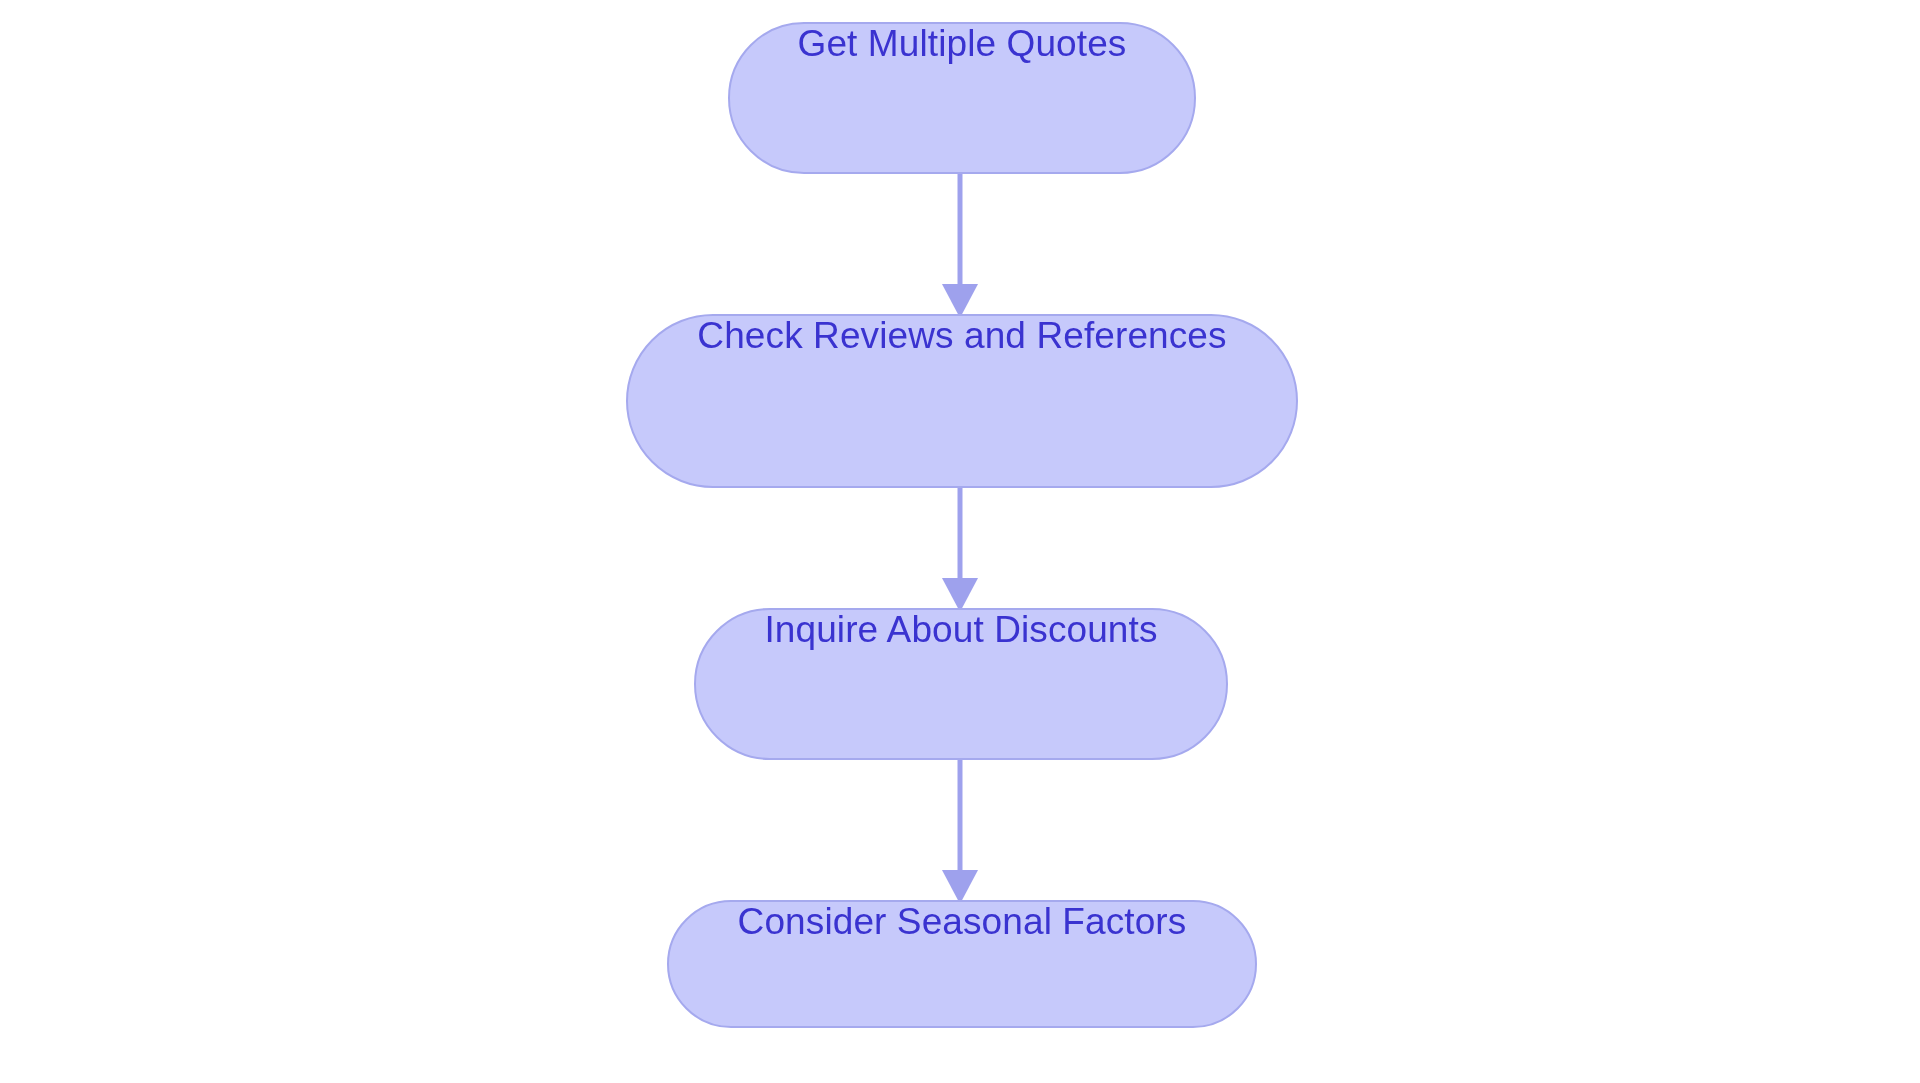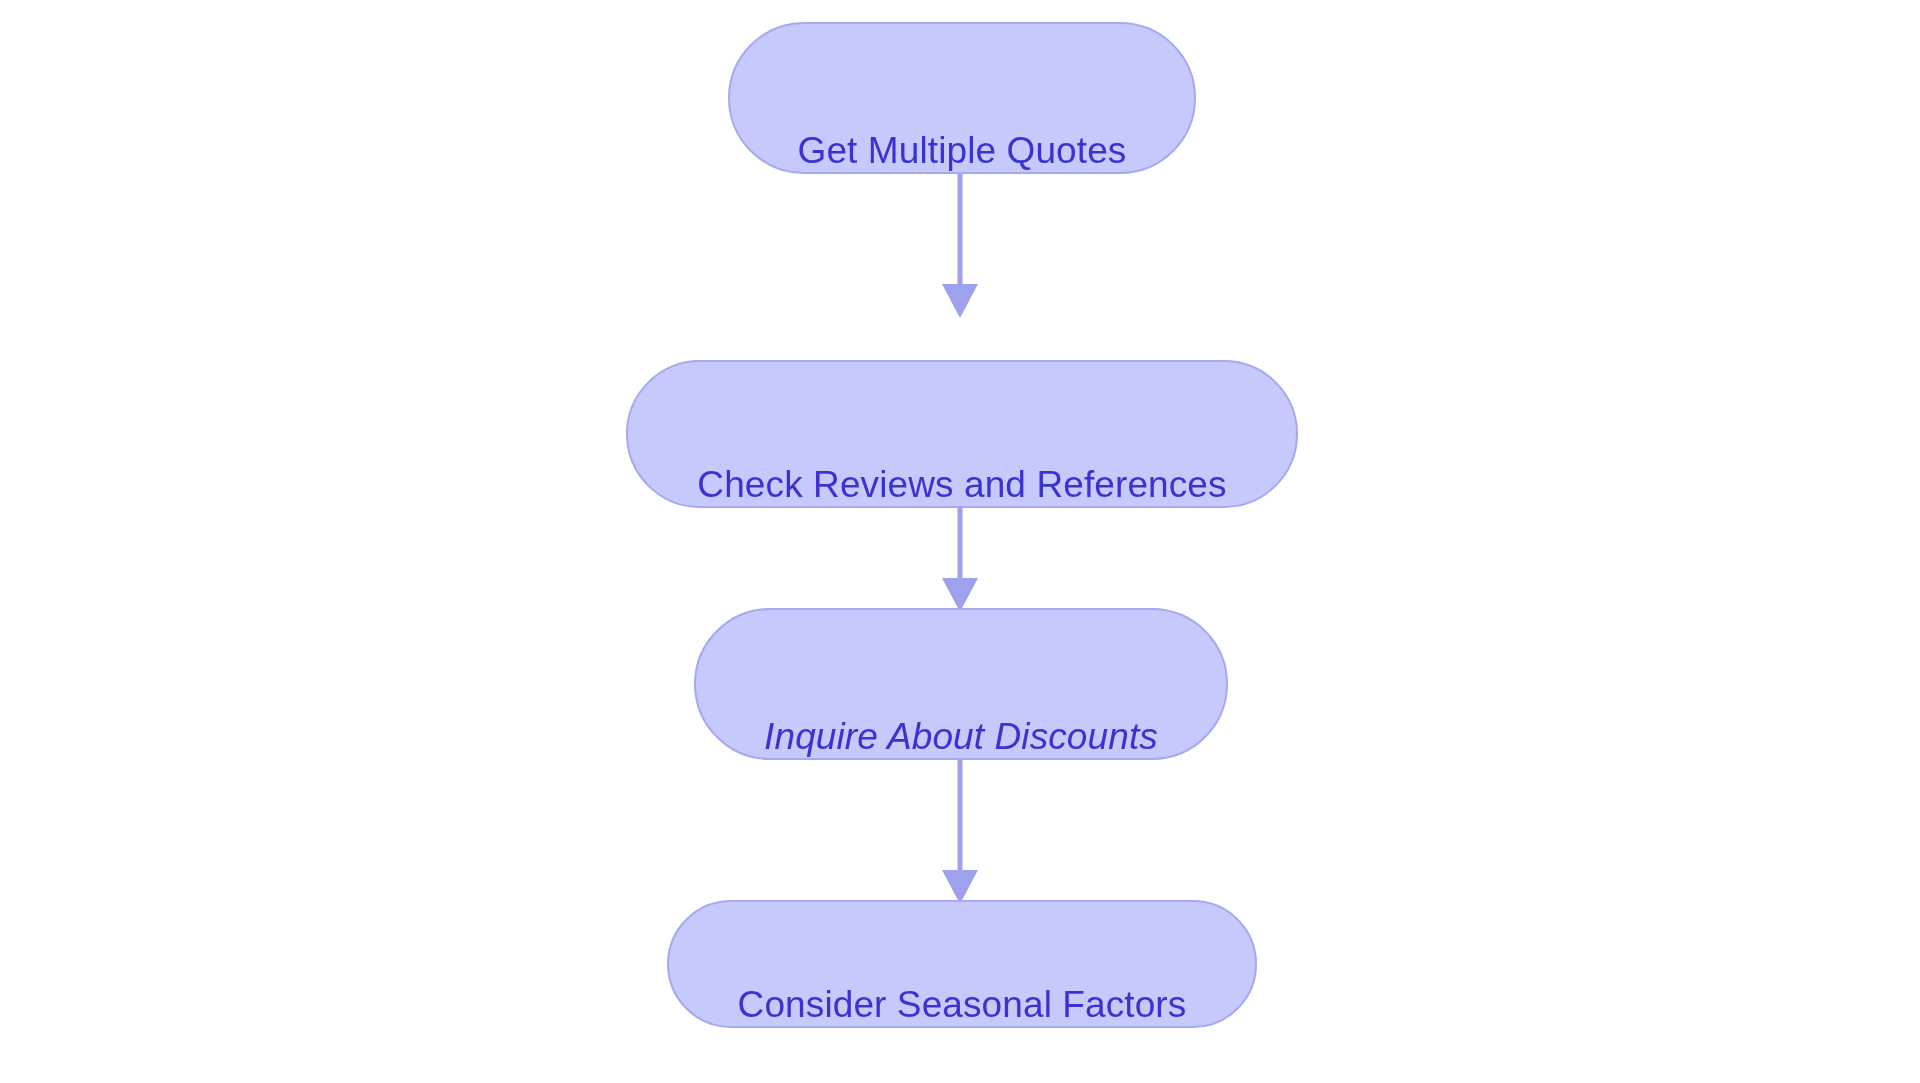--- a/index.html
+++ b/index.html
@@ -17,21 +17,21 @@
   #flow-canvas {
     position: relative;
     width: 1920px;
     height: 1083px;
     background: #ffffff;
   }
   .flow-node {
     position: absolute;
     box-sizing: border-box;
     display: flex;
-    align-items: flex-end;
+    align-items: flex-start;
     justify-content: center;
     background: #c6c9fb;
     border: 2px solid #a5a9ee;
     border-radius: 999px;
     z-index: 2;
   }
   .flow-node-label {
     color: #3a33d0;
     font-family: "Liberation Sans", "DejaVu Sans", sans-serif;
     font-size: 37px;
@@ -74,25 +74,25 @@
 
   <svg class="flow-edge" style="left:930px; top:756px; width:60px; height:150px;" viewBox="0 0 60 150">
     <line class="flow-edge-line" x1="30" y1="0" x2="30" y2="116"></line>
     <polygon class="flow-edge-head" points="12,114 48,114 30,148"></polygon>
   </svg>
 
   <div class="flow-node" style="left:728px; top:22px; width:468px; height:152px;">
     <span class="flow-node-label">Get Multiple Quotes</span>
   </div>
 
-  <div class="flow-node" style="left:626px; top:314px; width:672px; height:148px;margin-top:46px;">
+  <div class="flow-node" style="left:626px; top:314px; width:672px; height:174px;">
     <span class="flow-node-label">Check Reviews and References</span>
   </div>
 
-  <div class="flow-node" style="left:694px; top:608px; width:534px; height:152px;font-style:italic;">
+  <div class="flow-node" style="left:694px; top:608px; width:534px; height:152px;">
     <span class="flow-node-label">Inquire About Discounts</span>
   </div>
 
   <div class="flow-node" style="left:667px; top:900px; width:590px; height:128px;">
     <span class="flow-node-label">Consider Seasonal Factors</span>
   </div>
 
 </div>
 
 </body></html>

